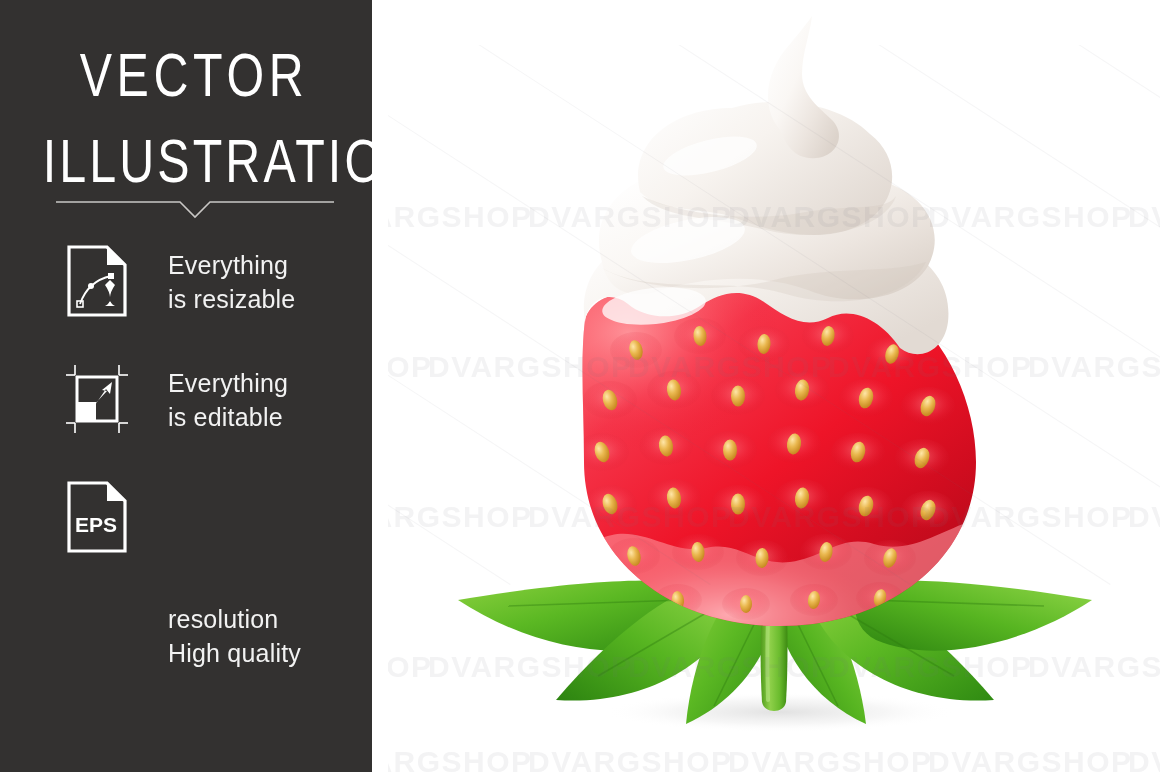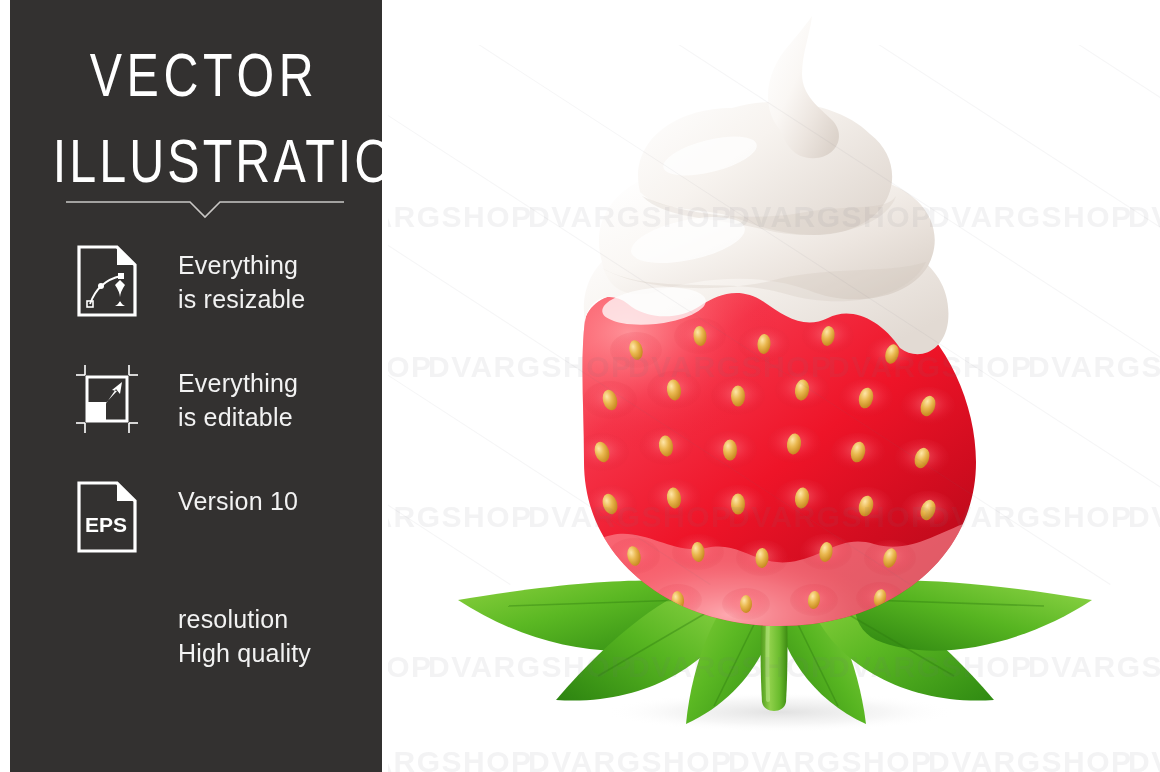--- a/index.html
+++ b/index.html
@@ -7,21 +7,21 @@
   html,body { background:#ffffff; }
   body {
     width:1160px; height:772px;
     font-family:"Liberation Sans", sans-serif;
     overflow:hidden; position:relative;
   }
   .stage { position:relative; width:1160px; height:772px; overflow:hidden; background:#fff; }
 
   
   .sidebar {
-    position:absolute; left:10px; top:0; width:372px; height:772px;
+    position:absolute; left:0; top:0; width:372px; height:772px;
     background:#333130;
   }
   .title-block { position:absolute; left:0; top:44px; width:388px; text-align:center; }
   .title-line {
     color:#ffffff; font-family:"Liberation Sans Narrow","Liberation Sans",sans-serif;
     font-weight:400; letter-spacing:2px; line-height:1.0;
     transform:scaleX(0.78); transform-origin:center center;
     white-space:nowrap;
   }
   .title-1 { font-size:62px; letter-spacing:6px; }
@@ -132,24 +132,20 @@
         </span>
       </div>
 
       <div class="feature">
         <span class="ico">
           <svg width="62" height="74" viewBox="0 0 62 74">
             <path d="M3 3 L41 3 L59 21 L59 71 L3 71 Z" fill="none" stroke="#ffffff" stroke-width="3.2"></path>
             <path d="M41 3 L41 21 L59 21 Z" fill="#ffffff"></path>
             <text x="30" y="52" text-anchor="middle" fill="#ffffff" font-family="Liberation Sans, sans-serif" font-size="21" font-weight="700">EPS</text>
           </svg>
-        </span>
-        <span class="txt">
-          <span>Version 10</span>
-          <span></span>
         </span>
       </div>
 
       <div class="feature">
         <span class="txt">
           <span>resolution</span>
           <span>High quality</span>
         </span>
       </div>
 

